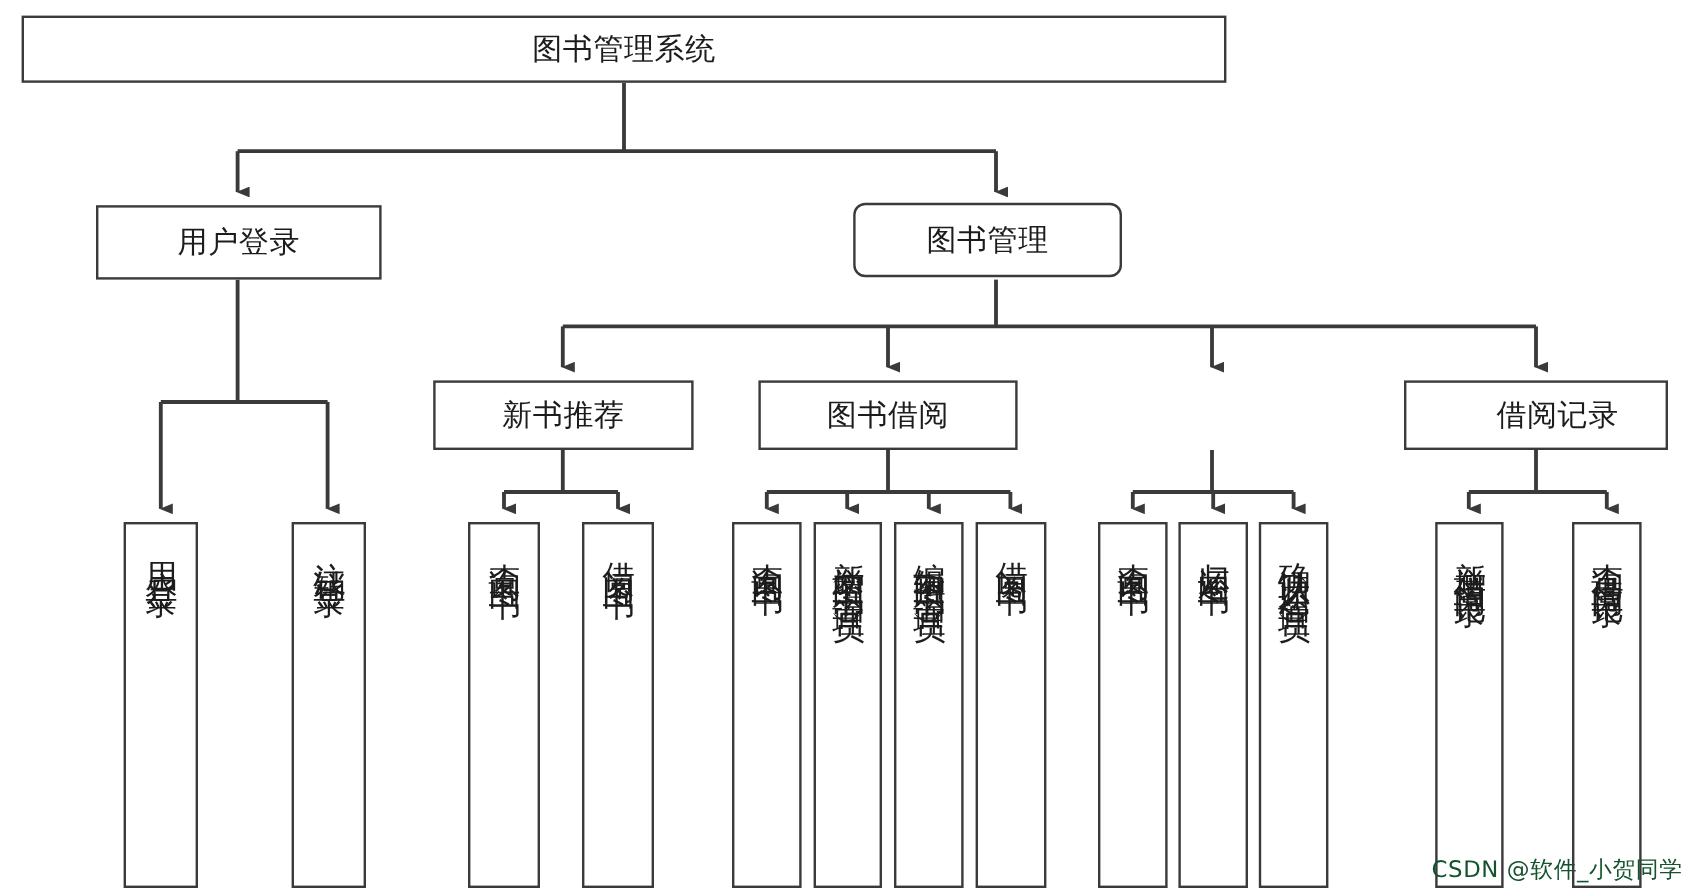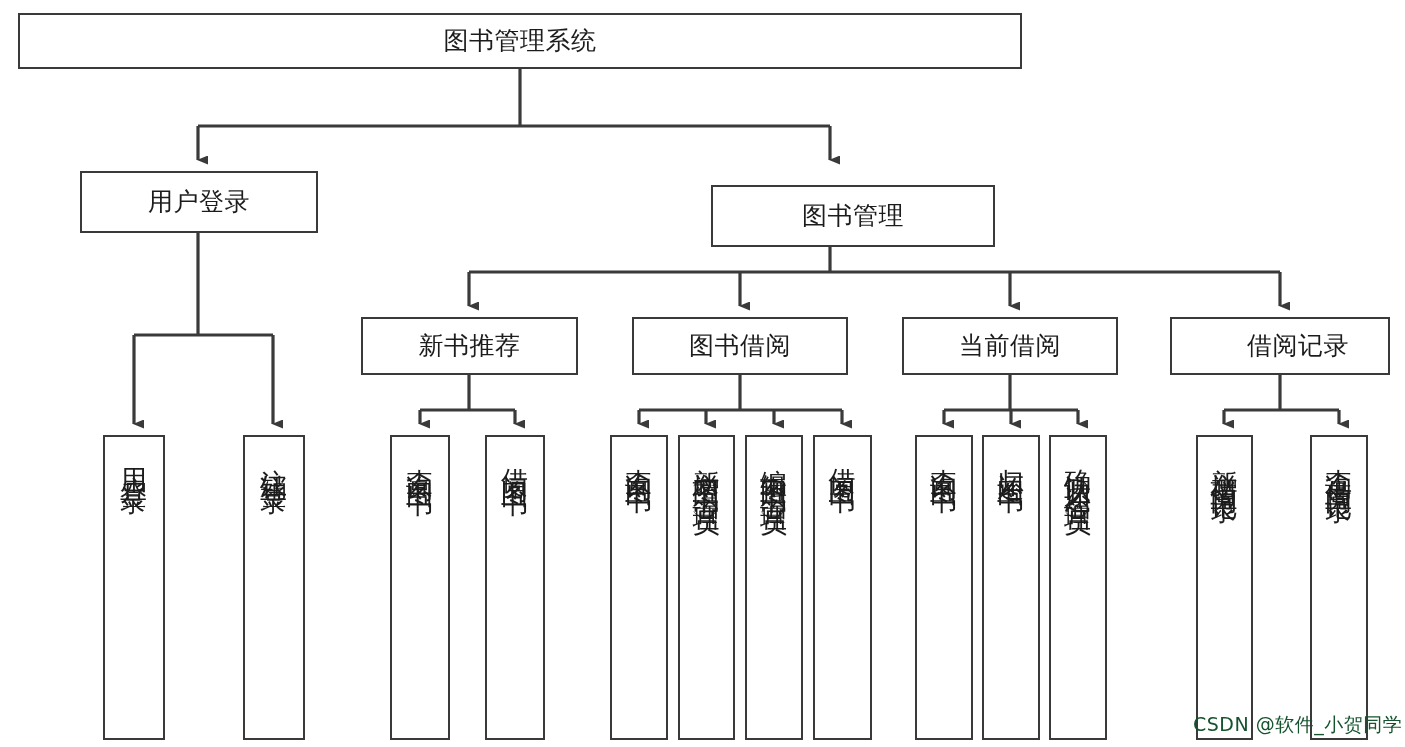--- a/index.html
+++ b/index.html
@@ -131,33 +131,30 @@
     </g>
   </svg>
 
   <div class="node root horiz" style="left:18px; top:13px; width:1004px; height:56px;">
     <span class="node-label">图书管理系统</span>
   </div>
 
   <div class="node horiz" style="left:80px; top:171px; width:238px; height:62px;">
     <span class="node-label">用户登录</span>
   </div>
-  <div class="node horiz" style="left:711px; top:185px; width:284px; height:62px;">
+  <div class="node horiz" style="left:711px; top:169px; width:224px; height:62px;border-radius:10px;">
     <span class="node-label">图书管理</span>
   </div>
 
   <div class="node horiz" style="left:632px; top:317px; width:216px; height:58px;">
     <span class="node-label">图书借阅</span>
   </div>
   <div class="node horiz" style="left:361px; top:317px; width:217px; height:58px;">
     <span class="node-label">新书推荐</span>
   </div>
-  <div class="node horiz" style="left:902px; top:317px; width:216px; height:58px;">
-    <span class="node-label">当前借阅</span>
-  </div>
   <div class="node horiz" style="left:1170px; top:317px; width:220px; height:58px;padding-left:36px;">
     <span class="node-label">借阅记录</span>
   </div>
 
   <div class="node vert" style="left:103px; top:435px; width:62px; height:305px;">
     <span class="node-label">用户登录</span>
   </div>
   <div class="node vert" style="left:243px; top:435px; width:62px; height:305px;">
     <span class="node-label">注销登录</span>
   </div>

